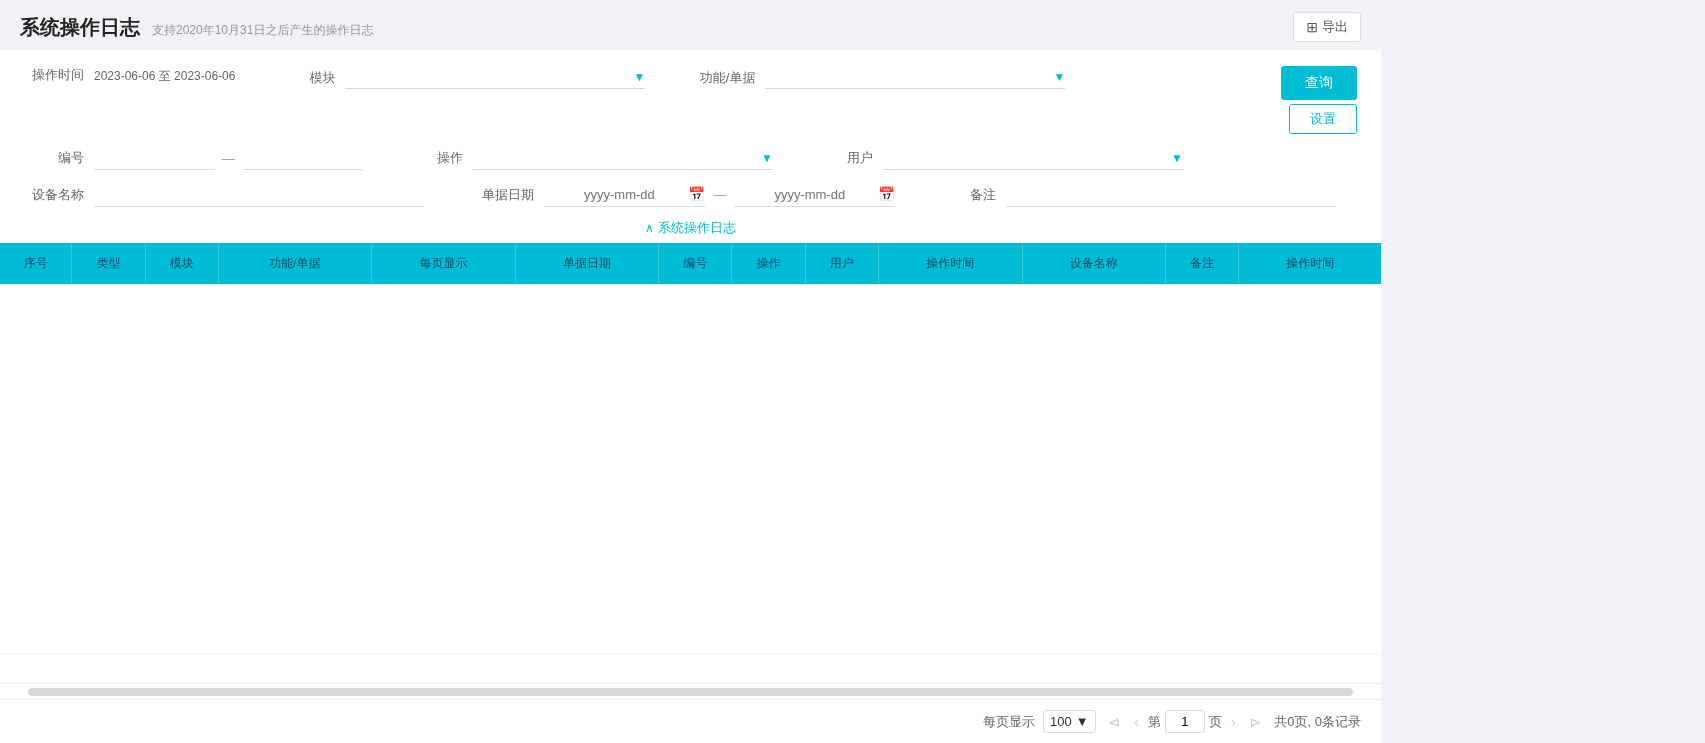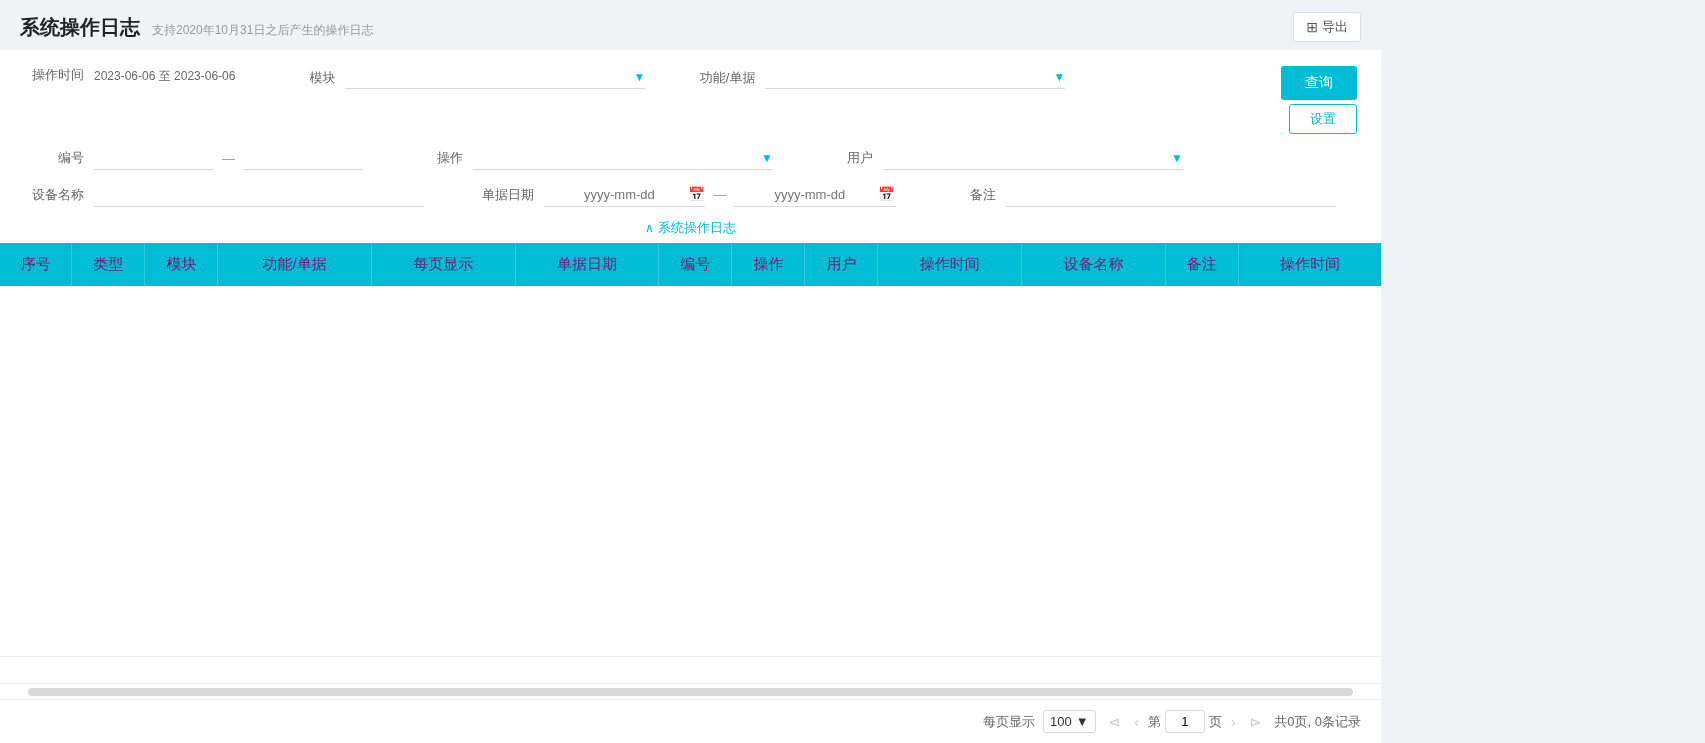--- a/index.html
+++ b/index.html
@@ -45,21 +45,21 @@
 
     
     .collapse-bar { text-align: center; padding: 6px 0 2px; }
     .collapse-btn { background: none; border: none; color: #00bcd4; font-size: 13px; cursor: pointer; display: inline-flex; align-items: center; gap: 4px; }
     .collapse-icon { font-size: 12px; }
 
     
     .table-container { background: white; flex: 1; overflow: auto; }
     .data-table { width: 100%; border-collapse: collapse; }
     .data-table thead tr { background: #00bcd4; }
-    .data-table th { color: #701a75; font-size: 15px; font-weight: 500; padding: 12px 0; text-align: center; border-right: 1px solid rgba(255,255,255,0.2); white-space: nowrap; }
+    .data-table th { color: #0c4a6e; font-size: 12px; font-weight: 500; padding: 12px 0; text-align: center; border-right: 1px solid rgba(255,255,255,0.2); white-space: nowrap; }
     .data-table th:last-child { border-right: none; }
     .data-table tbody tr:nth-child(even) { background: #fafafa; }
     .data-table td { padding: 10px 8px; text-align: center; border-bottom: 1px solid #f0f0f0; font-size: 13px; }
 
     
     .empty-area { height: 350px; display: flex; align-items: center; justify-content: center; color: #ccc; font-size: 13px; }
 
     
     .scrollbar-area { background: white; padding: 4px 0; border-top: 1px solid #eee; height: 16px; overflow-x: auto; }
     .scrollbar-inner { height: 8px; background: #d9d9d9; border-radius: 4px; width: 96%; margin: 0 2%; }

